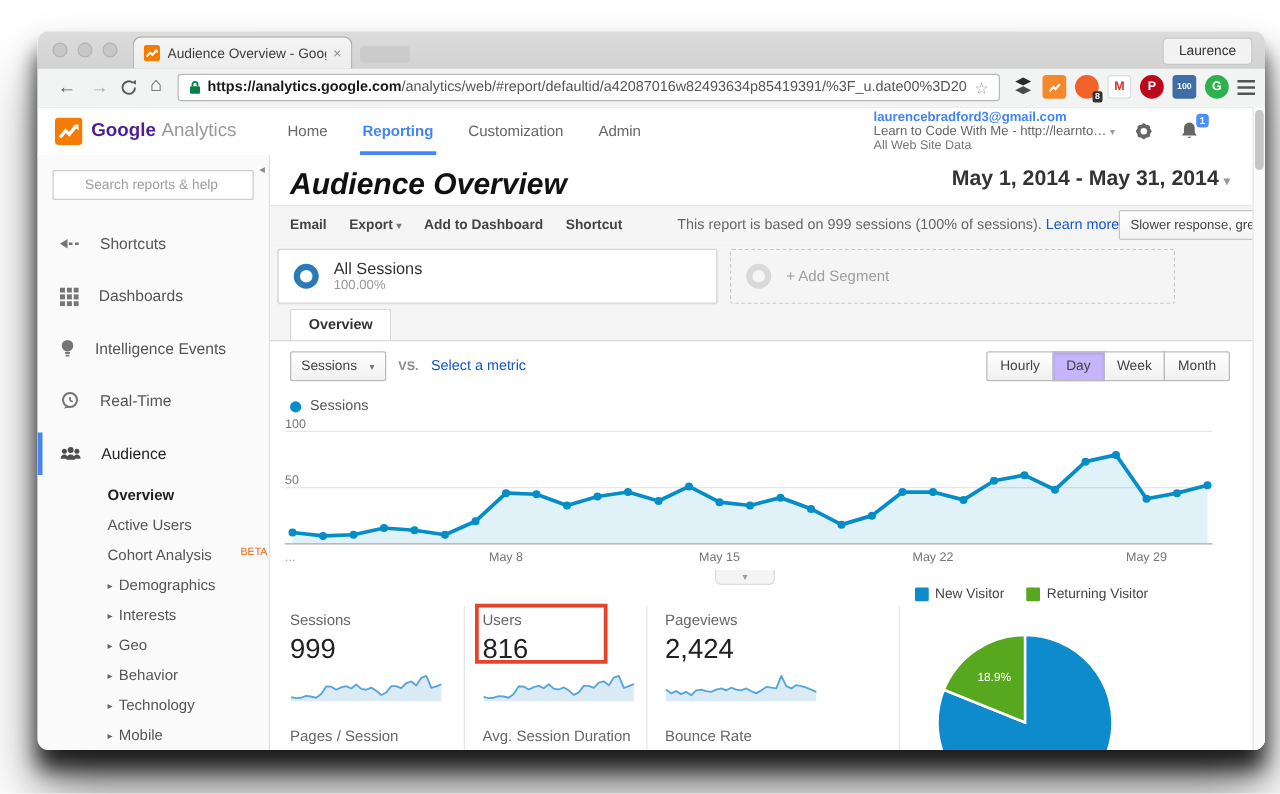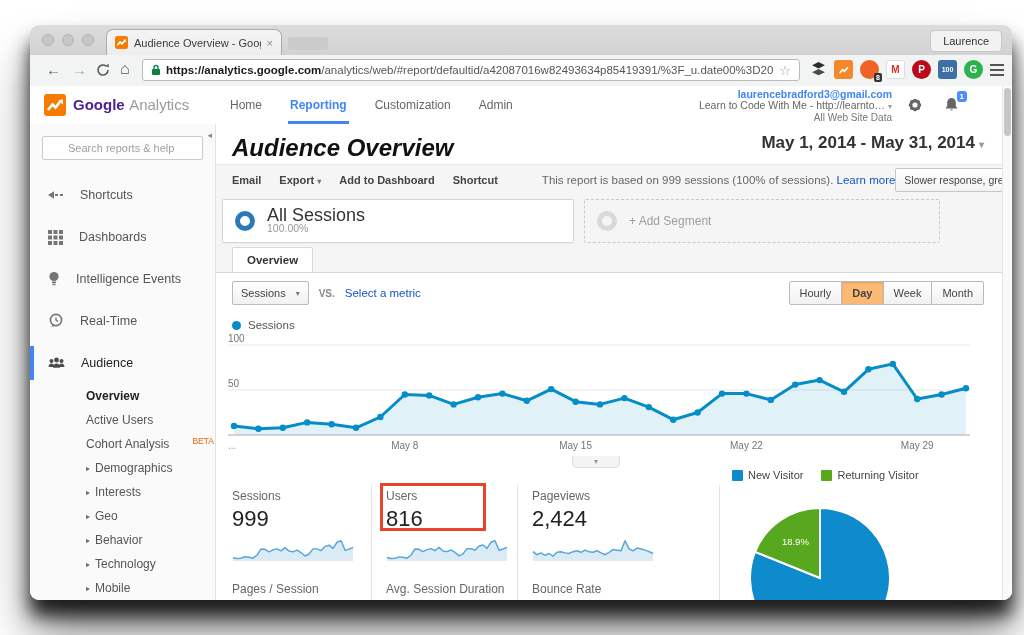--- a/index.html
+++ b/index.html
@@ -37,21 +37,21 @@
   .hamburger span{display:block;width:14px;height:2px;background:#555;}
   
   .ga-header{position:absolute;left:0;top:61px;right:0;height:38px;background:#fff;border-bottom:1px solid #e4e4e4;}
   .ga-logo{position:absolute;left:14px;top:8px;display:flex;align-items:center;gap:7px;}
   .ga-logo .t1{font-size:15px;color:#4c1d95;font-weight:bold;}
   .ga-logo .t2{font-size:15px;color:#9a9a9a;}
   .ga-nav{position:absolute;left:200px;top:0;height:38px;display:flex;gap:28px;align-items:center;font-size:12px;color:#666;}
   .ga-nav .navitem{position:relative;height:38px;display:flex;align-items:center;}
   .ga-nav .active{color:#4285f4;font-weight:bold;}
   .ga-nav .active:after{content:"";position:absolute;left:-2px;right:-2px;bottom:0;height:3px;background:#4285f4;}
-  .account{position:absolute;right:120px;top:3px;text-align:right;line-height:11px;margin-left:36px;}
+  .account{position:absolute;right:120px;top:3px;line-height:11px;margin-left:36px;}
   .account .email{font-size:10.5px;color:#4285f4;font-weight:bold;}
   .account .prop{font-size:10.5px;color:#666;}
   .account .view{font-size:10px;color:#777;}
   .hdr-icon{position:absolute;top:10px;}
   .bell-badge{position:absolute;right:-7px;top:-5px;background:#4c8ffb;color:#fff;font-size:8px;font-weight:bold;
        border-radius:3px;padding:1px 3px;}
   
   .content{position:absolute;left:0;top:99px;right:0;bottom:0;}
   .sidebar{position:absolute;left:0;top:0;bottom:0;width:186px;background:#fafafa;border-right:1px solid #e2e2e2;box-sizing:border-box;}
   .collapse{position:absolute;right:3px;top:6px;color:#8a8a8a;font-size:9px;}
@@ -80,38 +80,38 @@
   .precision{margin-left:auto;display:flex;align-items:center;gap:8px;}
   .prec-select{height:22px;background:linear-gradient(#fff,#f3f3f3);border:1px solid #c6c6c6;border-radius:2px;
        font-size:10.5px;color:#444;display:flex;align-items:center;padding:0 8px;gap:8px;white-space:nowrap;}
   .segments{position:absolute;left:0;top:70px;right:10px;height:54px;background:#f5f5f5;}
   .seg-card{position:absolute;top:5px;height:44px;background:#fff;border:1px solid #d5d5d5;border-radius:2px;
        display:flex;align-items:center;padding:0 12px;gap:12px;box-sizing:border-box;box-shadow:0 1px 1px rgba(0,0,0,.04);}
   .seg-card.all{left:6px;width:352px;}
   .seg-card.add{left:368px;width:356px;border:1px dashed #c9c9c9;background:transparent;box-shadow:none;}
   .donut{width:20px;height:20px;border-radius:50%;border:5px solid #2a7ab9;box-sizing:border-box;}
   .donut.gray{border-color:#d9d9d9;}
-  .seg-name{font-size:18px;color:#333;line-height:14px;}
+  .seg-name{font-size:13px;color:#333;line-height:14px;}
   .seg-pct{font-size:10.5px;color:#999;}
   .addseg-label{font-size:12px;color:#9e9e9e;}
   .tabrow{position:absolute;left:0;top:124px;right:10px;height:24px;background:#f5f5f5;}
   .ov-tab{position:absolute;left:16px;bottom:-1px;height:24px;background:#fff;border:1px solid #d8d8d8;border-bottom:1px solid #fff;
        border-radius:2px 2px 0 0;display:flex;align-items:center;padding:0 14px;font-size:11.5px;font-weight:bold;color:#333;}
   .panel{position:absolute;left:0;top:148px;right:10px;bottom:0;background:#fff;border-top:1px solid #d8d8d8;}
   .controls{position:absolute;left:16px;top:8px;display:flex;align-items:center;gap:10px;}
   .sel-btn{height:22px;background:linear-gradient(#fff,#f1f1f1);border:1px solid #bbb;border-radius:2px;
        font-size:11px;color:#444;display:flex;align-items:center;padding:0 8px;gap:10px;}
   .vs{font-size:10px;color:#888;font-weight:bold;}
   .metric-link{font-size:11.5px;color:#15c;}
   .gran{position:absolute;right:18px;top:8px;display:flex;}
   .gran .gbtn{height:22px;padding:0 10px;font-size:11px;color:#444;background:linear-gradient(#fff,#f1f1f1);
        border:1px solid #bbb;margin-left:-1px;display:flex;align-items:center;}
   .gran .gbtn:first-child{border-radius:2px 0 0 2px;}
   .gran .gbtn:last-child{border-radius:0 2px 2px 0;}
-  .gran .gbtn.on{background:#fdba74;box-shadow:inset 0 1px 2px rgba(0,0,0,.15);font-weight:bold;}
+  .gran .gbtn.on{background:#c4b5fd;box-shadow:inset 0 1px 2px rgba(0,0,0,.15);font-weight:normal;}
   .chart-legend{position:absolute;left:16px;top:46px;display:flex;align-items:center;gap:7px;font-size:11.5px;color:#555;}
   .dot{width:9px;height:9px;border-radius:50%;background:#058dc7;}
   .mainchart{position:absolute;left:8px;top:58px;}
   .pulltab{position:absolute;left:356px;top:183px;width:46px;height:11px;background:#f4f4f4;border:1px solid #ddd;border-top:none;
        border-radius:0 0 5px 5px;display:flex;align-items:center;justify-content:center;font-size:8px;color:#999;}
   .pie-legend{position:absolute;left:516px;top:196px;width:272px;display:flex;gap:18px;justify-content:flex-start;font-size:11px;color:#444;}
   .pie-legend .key{display:flex;align-items:center;gap:5px;}
   .sq{width:11px;height:11px;border-radius:1px;display:inline-block;}
   .metrics{position:absolute;left:16px;top:212px;width:500px;}
   .m-row{display:flex;}

